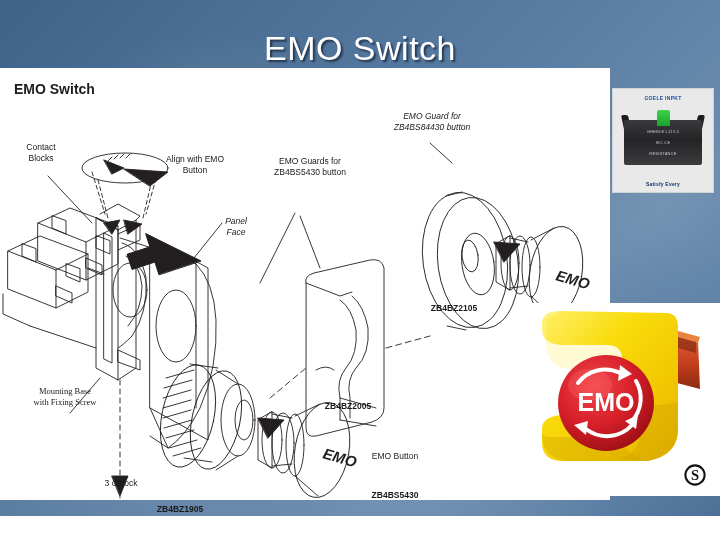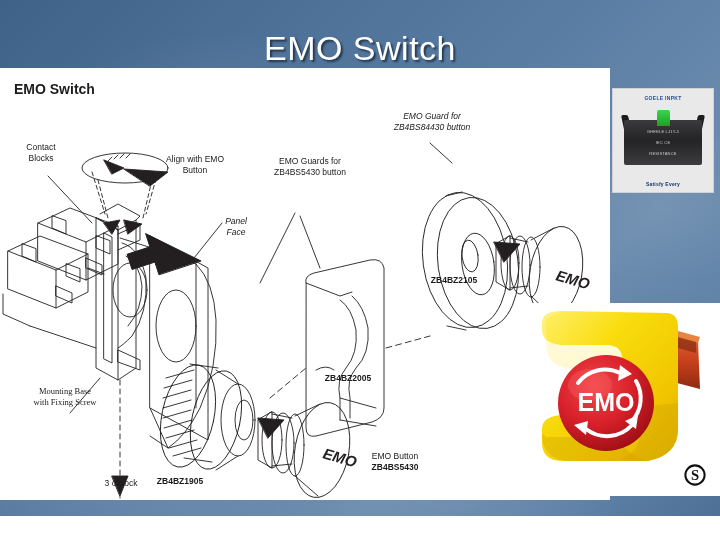--- a/index.html
+++ b/index.html
@@ -70,21 +70,21 @@
   }
 
   .cad-label {
     position: absolute;
     font-size: 8.5px;
     line-height: 1.25;
     color: #1a1a1a;
     text-align: center;
     white-space: pre-line;
   }
-  .cad-label.bold { font-weight: bold; }
+  .cad-label.bold { font-weight: bold; margin-top: 28px; }
   .cad-label.left { text-align: center; }
 
   
   #cad-svg {
     position: absolute;
     left: 0;
     top: 0;
     width: 610px;
     height: 432px;
   }

